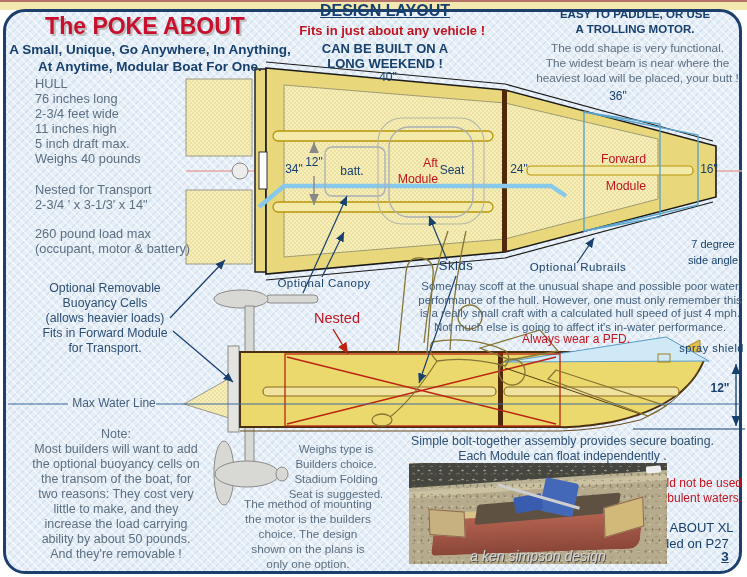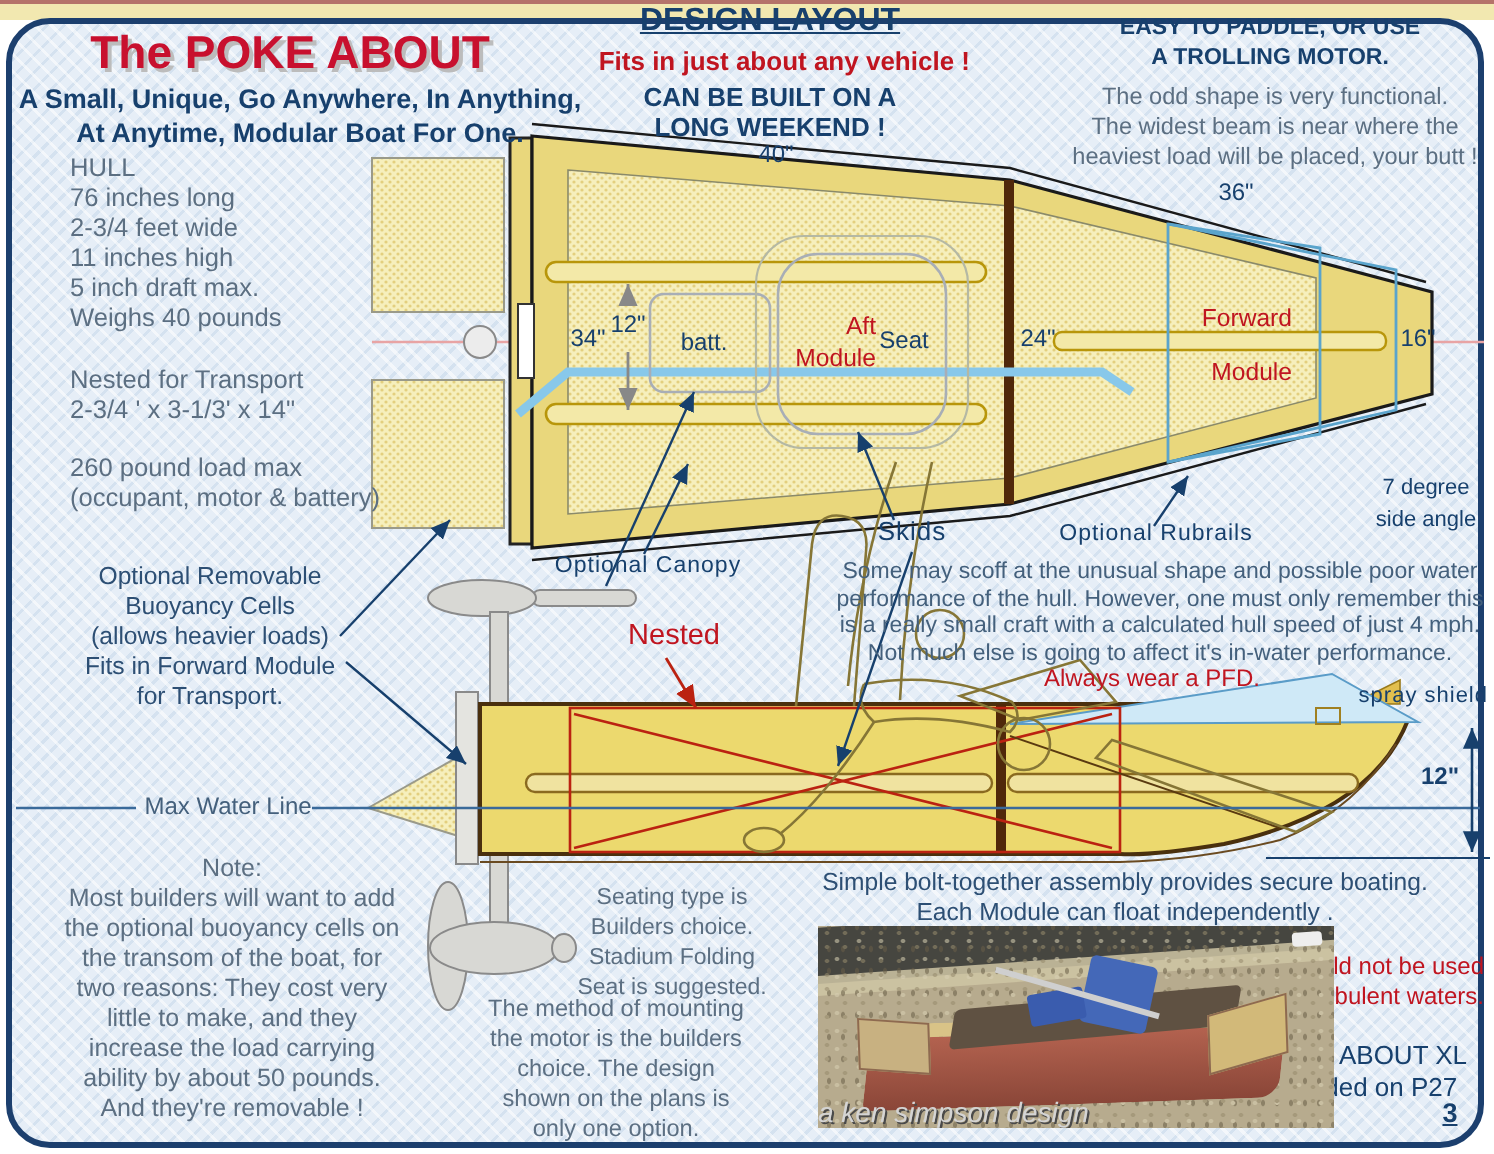--- a/index.html
+++ b/index.html
@@ -29,21 +29,21 @@
   .ph-shoulder{position:absolute;left:-6px;top:15px;width:115%;height:10px;background:#cfc5a4;transform:rotate(-4deg);opacity:.85;}
   .ph-car{position:absolute;right:6px;top:3px;width:15px;height:7px;background:#eeeeee;border-radius:2px;transform:rotate(-4deg);}
   .ph-boat{position:absolute;left:22px;top:28px;width:215px;height:60px;transform:rotate(-2deg);}
   .ph-hull{position:absolute;left:2px;top:18px;width:208px;height:36px;background:linear-gradient(#b3624f,#8a4638);border-top:7px solid #d9c387;border-radius:3px 8px 10px 4px;transform:skewX(-8deg);}
   .ph-transom{position:absolute;left:-2px;top:16px;width:34px;height:24px;background:#c8b181;border:1px solid #8e6a50;transform:skewY(6deg);}
   .ph-int{position:absolute;left:46px;top:8px;width:142px;height:20px;background:#5f5142;border-radius:3px;transform:skewX(-14deg) rotate(-3deg);}
   .ph-seat{position:absolute;left:112px;top:-10px;width:34px;height:34px;background:#4468b8;border-radius:3px;transform:rotate(14deg);}
   .ph-seat2{position:absolute;left:84px;top:4px;width:28px;height:16px;background:#3a5cae;border-radius:2px;transform:rotate(-8deg);}
   .ph-pole{position:absolute;left:66px;top:4px;width:85px;height:3px;background:#cfcfcf;transform:rotate(18deg);}
   .ph-bow{position:absolute;right:2px;top:14px;width:38px;height:28px;background:#d2b979;border:1px solid #8e6a50;transform:skewY(-14deg);}
-  .ph-cap{position:absolute;left:0;right:0;bottom:0px;font-style:italic;font-size:14px;color:#d4d4d4;text-shadow:1px 1px 0 #4a4a4a;}
+  .ph-cap{position:absolute;left:0;right:0;bottom:0px;text-align:center;font-style:italic;font-size:14px;color:#d4d4d4;text-shadow:1px 1px 0 #4a4a4a;}
 </style>
 </head>
 <body>
 
 <div id="topstrip"></div>
 <div id="frame"></div>
 
 <svg id="diagram" width="747" height="577" viewBox="0 0 747 577">
   <defs>
     <pattern id="dots" width="4" height="4" patternUnits="userSpaceOnUse">
@@ -214,21 +214,21 @@
 
 <div class="txt pre c gray" style="left:6px;top:427px;width:220px;font-size:12.5px;">Note:
 Most builders will want to add
 the optional buoyancy cells on
 the transom of the boat, for
 two reasons: They cost very
 little to make, and they
 increase the load carrying
 ability by about 50 pounds.
 And they're removable !</div>
-<div class="txt pre c gray" style="left:266px;top:442px;width:140px;font-size:11.5px;">Seating type is
+<div class="txt pre c gray" style="left:266px;top:442px;width:140px;font-size:11.5px;">Weighs type is
 Builders choice.
 Stadium Folding
 Seat is suggested.</div>
 <div class="txt pre c gray" style="left:208px;top:497px;width:200px;font-size:11.8px;">The method of mounting
 the motor is the builders
 choice. The design
 shown on the plans is
 only one option.</div>
 <div class="txt pre c blue2" style="left:390px;top:434px;width:345px;font-size:12.3px;line-height:14.5px;">Simple bolt-together assembly provides secure boating.
 Each Module can float independently .</div>

